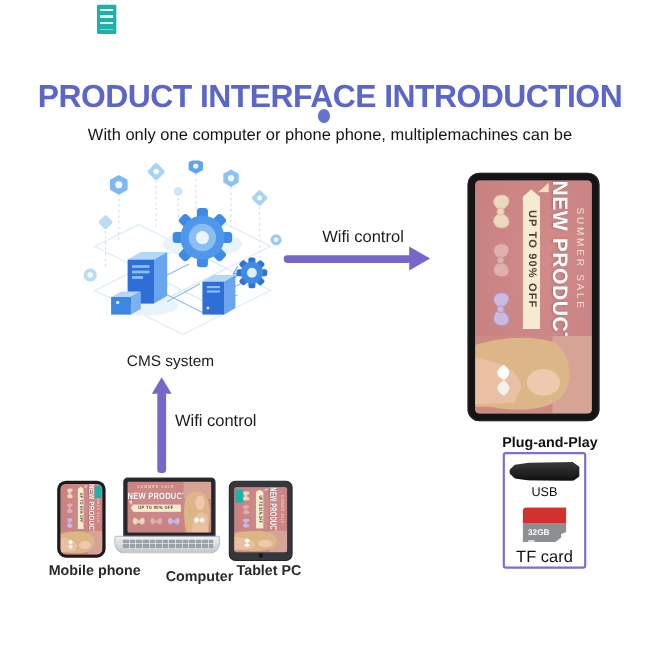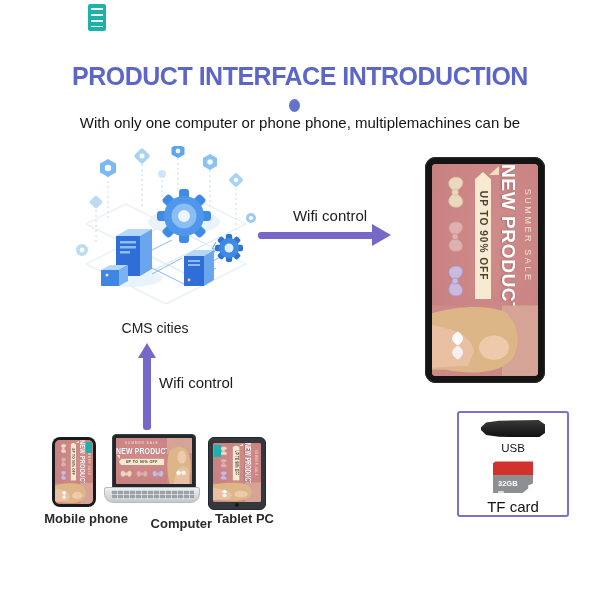--- a/index.html
+++ b/index.html
@@ -5,22 +5,22 @@
   html,body{margin:0;padding:0;background:#fff}
   .stage{position:relative;width:600px;height:600px;background:#fff;overflow:hidden;
          font-family:"Liberation Sans",sans-serif;color:#111}
 
   
   .corner-badge{position:absolute;left:88px;top:4px;width:18px;height:27px;border-radius:2px;
     background:repeating-linear-gradient(to bottom,rgba(255,255,255,.9) 0 2px,rgba(255,255,255,0) 2px 6px) content-box,#1fb0ac;
     padding:4px 3px;box-sizing:border-box}
 
   
-  .title{position:absolute;left:0;right:0;top:62px;margin:0;text-align:center;
-         font-size:25px;font-weight:bold;letter-spacing:-.5px;color:#5c66c8}
+  .title{position:absolute;left:0;right:0;top:62px;margin:10px;text-align:center;
+         font-size:29px;font-weight:bold;letter-spacing:-.5px;color:#5c66c8}
   .title-dot{position:absolute;left:289px;top:99px;width:11px;height:13px;border-radius:50%;background:#6673cc}
   .subtitle{position:absolute;left:0;right:0;top:112px;text-align:center;font-size:15px;line-height:21px;color:#151515}
 
   
   .cms-art{position:absolute;left:66px;top:146px;width:200px;height:172px}
   .cms-label{position:absolute;left:85px;top:320px;width:140px;text-align:center;font-size:14px;color:#222}
 
   
   .wifi-h-label{position:absolute;left:265px;top:207px;width:130px;text-align:center;font-size:15px;color:#1c1c1c}
   .arrow-h{position:absolute;left:258px;top:232px;width:116px;height:7px;background:#7668c8;border-radius:3px}
@@ -85,21 +85,21 @@
   .tablet-btn{position:absolute;left:50%;bottom:2px;width:4px;height:4px;margin-left:-2px;border-radius:50%;background:#15171a}
 
   
   .lbl{position:absolute;font-size:13px;font-weight:bold;color:#2a2a2a;text-align:right}
   .lbl-mobile{left:18px;top:511px;width:110px}
   .lbl-computer{left:124px;top:516px;width:88px}
   .lbl-tablet{left:202px;top:511px;width:72px}
 
   
   .pnp-title{position:absolute;left:448px;top:394px;width:104px;text-align:center;font-size:13px;font-weight:bold;color:#111}
-  .pnp-box{position:absolute;left:457px;top:411px;width:112px;height:106px;border:2px solid #7b6fd0;border-radius:3px;
+  .pnp-box{position:absolute;left:457px;top:411px;width:76px;height:106px;border:2px solid #7b6fd0;border-radius:3px;
            box-sizing:border-box;background:#fff;display:flex;flex-direction:column;align-items:center;padding-top:7px}
   .usb{width:64px;height:21px;background:linear-gradient(#3a3a3a,#101010);
        clip-path:polygon(0 42%,8% 14%,28% 4%,90% 0,100% 26%,100% 74%,90% 100%,28% 96%,8% 86%,0 58%)}
   .usb-label{margin-top:5px;font-size:11.5px;color:#111}
   .tf{margin-top:7px;width:40px;height:38px;position:relative;
       background:linear-gradient(#d2312e 0 45%,#8d9093 45%);
       clip-path:polygon(6% 0,100% 0,100% 70%,88% 76%,88% 86%,74% 100%,0 100%,0 6%)}
   .tf-cap{position:absolute;left:5px;top:18px;font-size:7.5px;font-weight:bold;color:#fff}
   .tf-dot{position:absolute;left:5px;top:30px;width:6px;height:3px;background:rgba(255,255,255,.7);border-radius:1px}
   .tf-label{margin-top:5px;font-size:15px;color:#111}
@@ -215,21 +215,21 @@
     </g>
     <g transform="translate(128,110)">
       <path d="M-10 0 L0 -6 L20 -6 L10 0 Z" fill="#b6d8f8"></path>
       <path d="M10 0 L20 -6 L20 24 L10 30 Z" fill="#6aa6f0"></path>
       <rect x="-10" y="0" width="20" height="30" fill="#2e6ed6"></rect>
       <rect x="-6" y="4" width="12" height="2" fill="#8abef4"></rect>
       <rect x="-6" y="8" width="12" height="2" fill="#8abef4"></rect>
       <circle cx="-5" cy="24" r="1.4" fill="#ffd36e"></circle>
     </g>
   </svg>
-  <div class="cms-label">CMS cities</div>
+  <div class="cms-label">CMS system</div>
 
   <div class="wifi-h-label">Wifi control</div>
   <div class="arrow-h"></div>
   <div class="arrow-h-head"></div>
 
   <div class="display">
     <div class="screen">
       <div class="ad ad--display">
         <div class="ad-tagline">SUMMER SALE</div>
         <div class="ad-headline">NEW PRODUCT</div>
@@ -409,20 +409,21 @@
       </div>
     </div>
     <div class="mini-badge tablet-badge"></div>
     <div class="tablet-btn"></div>
   </div>
 
   <div class="lbl lbl-mobile">Mobile phone</div>
   <div class="lbl lbl-computer">Computer</div>
   <div class="lbl lbl-tablet">Tablet PC</div>
 
+  <div class="pnp-title">Plug-and-Play</div>
   <div class="pnp-box">
     <div class="usb"></div>
     <div class="usb-label">USB</div>
     <div class="tf">
       <span class="tf-cap">32GB</span>
       <span class="tf-dot"></span>
     </div>
     <div class="tf-label">TF card</div>
   </div>
 

